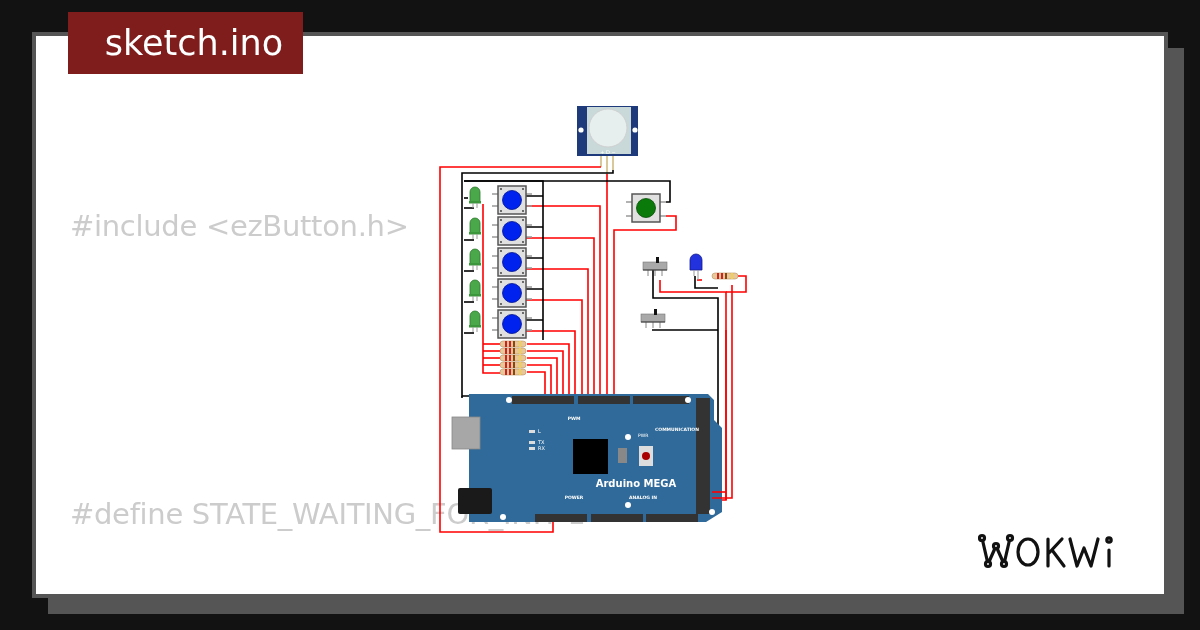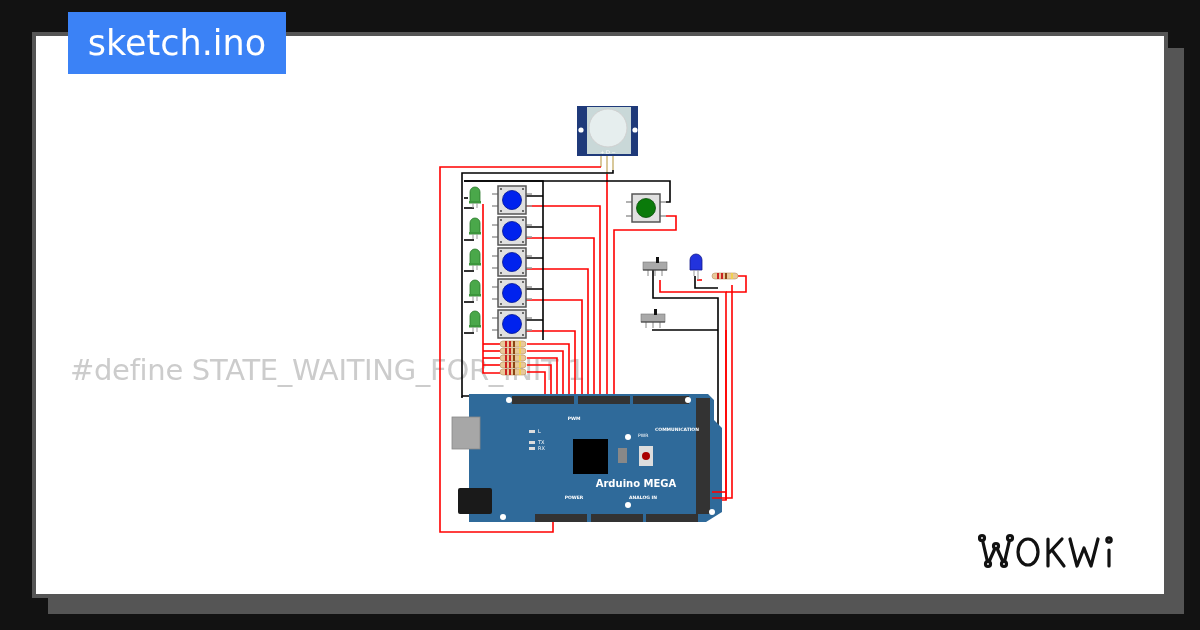--- a/index.html
+++ b/index.html
@@ -4,32 +4,33 @@
 <style>
   html, body { margin:0; padding:0; }
   body { width:1200px; height:630px; background:#121212; position:relative; overflow:hidden;
          font-family:"DejaVu Sans", sans-serif; }
   .shadow { position:absolute; left:48px; top:48px; width:1136px; height:566px; background:#555555; }
   .panel { position:absolute; left:32px; top:32px; width:1128px; height:558px; background:#ffffff;
            border:4px solid #555555; overflow:hidden; }
   .code { position:absolute; left:34px; top:70px; margin:0; font-size:29px; line-height:48px;
           color:#cccccc; white-space:pre; letter-spacing:-0.3px; }
   .code .line { display:block; height:48px; }
-  .tab { position:absolute; left:68px; top:12px; width:218px; height:62px; background:#3b82f6;
-         color:#ffffff; font-size:35px; line-height:62px; text-align:center; }
+  .tab { position:absolute; left:68px; top:12px; width:218px; height:62px; background:#7f1d1d;
+         color:#ffffff; font-size:35px; line-height:62px; text-align:center;padding-left:17px; }
   .circuit { position:absolute; left:0; top:0; }
   .logo { position:absolute; left:978px; top:528px; }
 </style>
 </head>
 <body>
 
 <div class="shadow"></div>
 
 <div class="panel">
   <div class="code">
+    <span class="line">#include &lt;ezButton.h&gt;</span>
     <span class="line"></span>
     <span class="line">#define STATE_WAITING_FOR_INIT 1</span>
     
     
     
     
     
     
     
     

